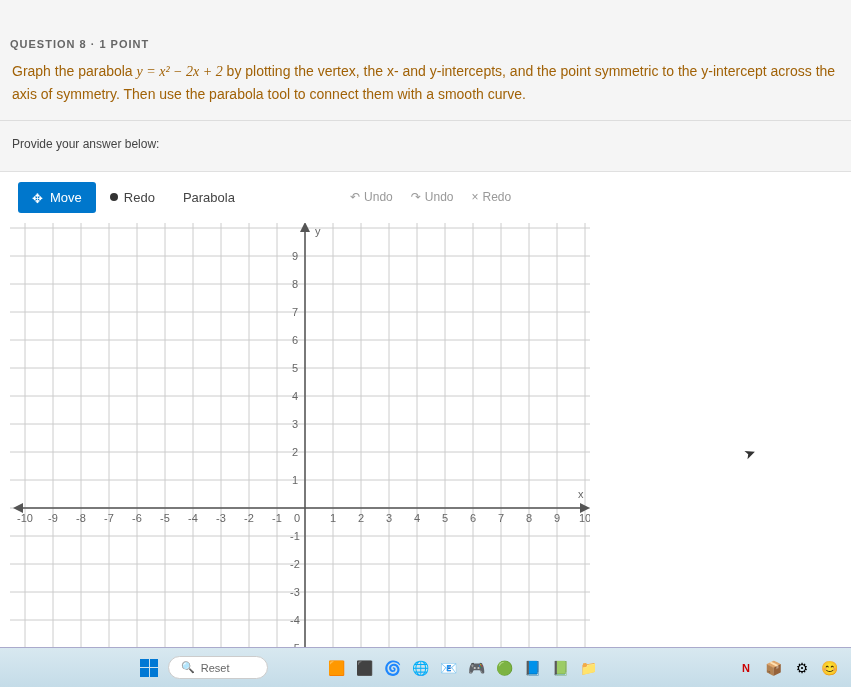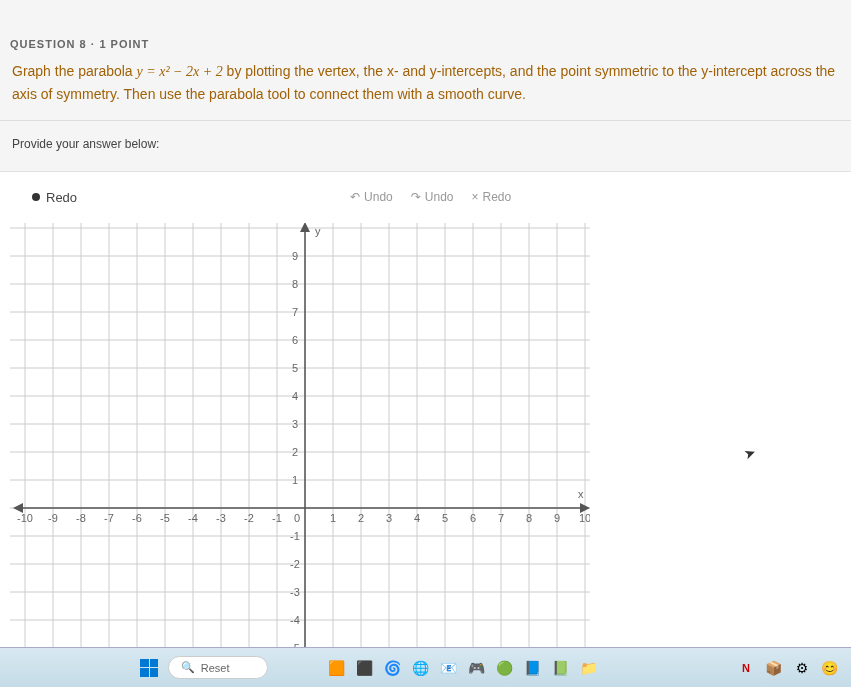--- a/index.html
+++ b/index.html
@@ -186,23 +186,30 @@
   <span class="math">y = x² − 2x + 2</span>
   <span> by plotting the vertex, the x- and y-intercepts, and the point symmetric to the y-intercept across the axis of symmetry. Then use the parabola tool to connect them with a smooth curve.</span>
 </div>
 
 <div class="section-divider"></div>
 
 <div class="prompt">Provide your answer below:</div>
 
 <div class="graph-area">
   <div class="toolbar">
+    <div class="tool-btn active">
+      <span class="tool-icon move-icon"></span>
+      <span>Move</span>
+    </div>
     <div class="tool-btn">
       <span class="tool-icon point-icon"></span>
       <span>Redo</span>
+    </div>
+    <div class="tool-btn">
+      <span>Parabola</span>
     </div>
     <div class="toolbar-right">
       <div class="tbtn">
         <span>↶</span>
         <span>Undo</span>
       </div>
       <div class="tbtn">
         <span>↷</span>
         <span>Undo</span>
       </div>

